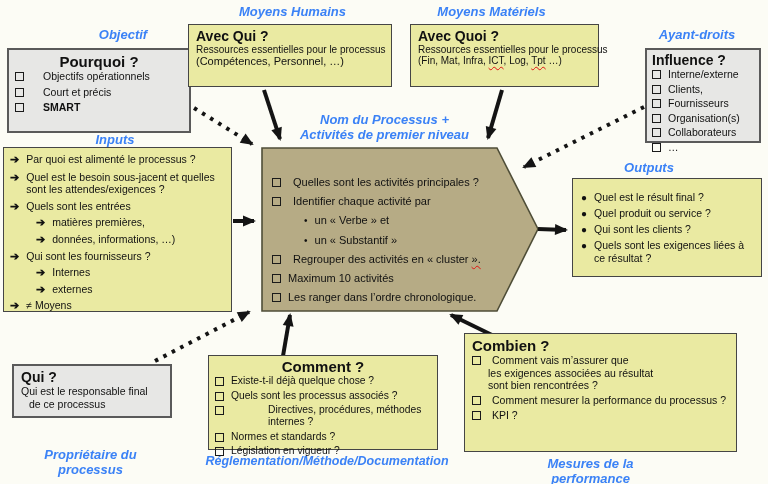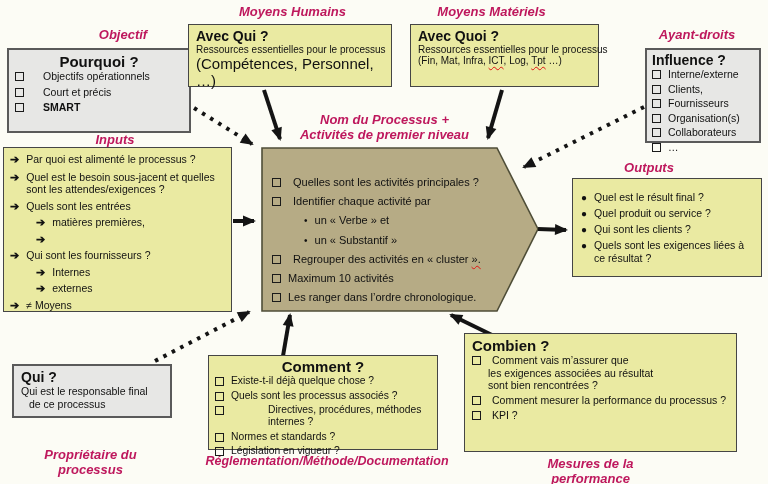--- a/index.html
+++ b/index.html
@@ -3,21 +3,21 @@
 <meta charset="utf-8">
 <style>
   html,body{margin:0;padding:0;}
   .canvas{
     position:relative;width:768px;height:484px;
     background:#fcfcf5;overflow:hidden;
     font-family:"Liberation Sans",sans-serif;color:#111;
   }
   .overlay{position:absolute;left:0;top:0;width:768px;height:484px;z-index:1;}
   .rlabel{
-    position:absolute;z-index:3;color:#be185d;font-weight:bold;font-style:italic;
+    position:absolute;z-index:3;color:#3b82f6;font-weight:bold;font-style:italic;
     text-align:center;font-size:13px;line-height:1.12;
   }
   .box{position:absolute;z-index:2;border:1.4px solid #454545;box-sizing:border-box;}
   .ybox{background:#eaeaa2;}
   .gbox{background:#e7e7e5;border-width:2px;border-color:#5a5a5a;}
   .btitle{font-weight:bold;font-size:14px;line-height:1.15;}
   .btitle.center{text-align:center;font-size:15px;}
   .row{display:flex;align-items:flex-start;gap:7px;font-size:10.5px;line-height:1.2;margin-bottom:3px;}
   .sq{flex:0 0 auto;width:7px;height:7px;border:1.3px solid #1a1a1a;margin-top:2px;background:transparent;}
   .abul{flex:0 0 auto;font-size:11px;font-weight:bold;line-height:1.1;}
@@ -85,21 +85,21 @@
       </div>
     <div class="row">
         <span class="sq"></span>
         <span class="bold" style="margin-left:12px;">SMART</span>
       </div>
   </div>
 
   <div class="box ybox" style="left:188px;top:24px;width:204px;height:63px;padding:3px 7px;">
     <div class="btitle">Avec Qui ?</div>
     <div class="nowrap" style="font-size:10px;">Ressources essentielles pour le processus</div>
-    <div style="font-size:15px;">(Compétences, Personnel, …)</div>
+    <div style="font-size:11px;">(Compétences, Personnel, …)</div>
   </div>
 
   <div class="box ybox" style="left:410px;top:24px;width:189px;height:63px;padding:3px 7px;">
     <div class="btitle">Avec Quoi ?</div>
     <div class="nowrap" style="font-size:10px;">Ressources essentielles pour le processus</div>
     <div style="font-size:10px;"><span>(Fin, Mat, Infra, </span><span class="wavy">ICT</span><span>, Log, </span><span class="wavy">Tpt</span><span> …)</span></div>
   </div>
 
   <div class="box gbox" style="left:645px;top:48px;width:116px;height:95px;padding:2px 5px;">
     <div class="btitle">Influence ?</div>
@@ -141,20 +141,21 @@
     <div class="row" style="margin-bottom:4px;">
         <span class="abul">➔</span>
         <span>Quels sont les entrées</span>
       </div>
     <div class="row sub" style="margin-bottom:4px;">
         <span class="abul">➔</span>
         <span>matières premières,</span>
       </div>
     <div class="row sub" style="margin-bottom:4px;">
         <span class="abul">➔</span>
+        <span>données, informations, …)</span>
       </div>
     <div class="row" style="margin-bottom:4px;">
         <span class="abul">➔</span>
         <span>Qui sont les fournisseurs ?</span>
       </div>
     <div class="row sub" style="margin-bottom:4px;">
         <span class="abul">➔</span>
         <span>Internes</span>
       </div>
     <div class="row sub" style="margin-bottom:4px;">

